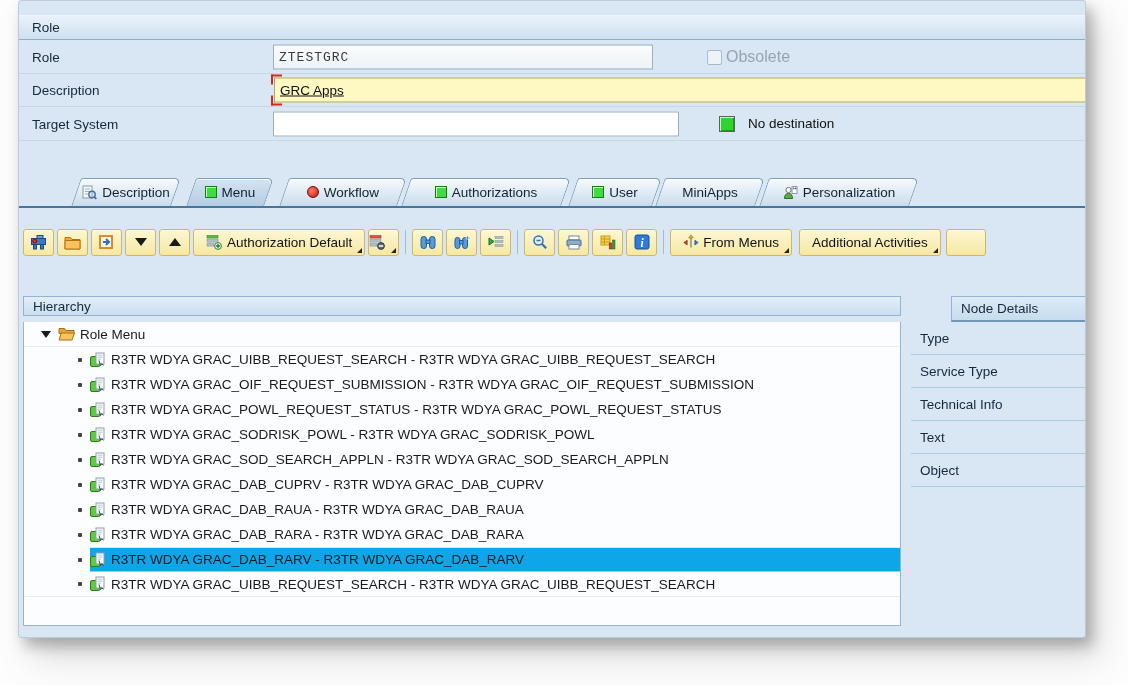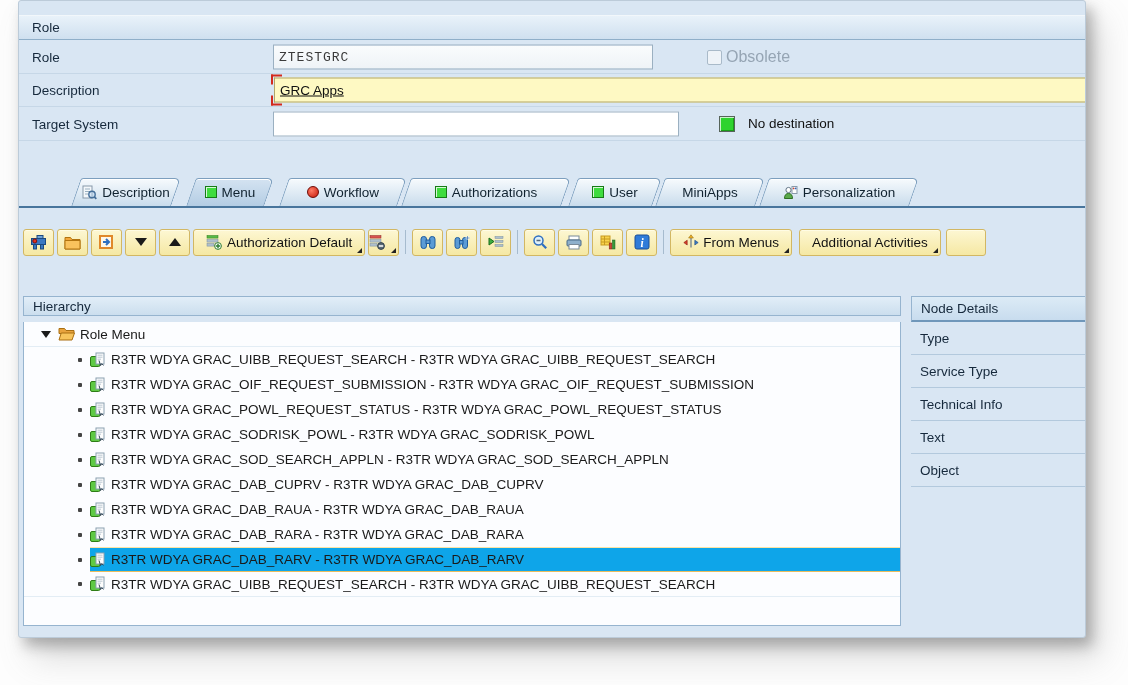--- a/index.html
+++ b/index.html
@@ -152,21 +152,21 @@
   }
   .bullet { width: 4px; height: 4px; background: #444; border-radius: 1px; margin-right: 8px; flex: none; }
   .item-body { display: flex; align-items: center; gap: 6px; flex: 1; height: 100%; padding-right: 4px; }
   .tree-item.selected .item-body { background: #0ea5e9; box-shadow: inset 0 1px 0 #fce4a4, inset 0 -1px 0 #e9bd5e; }
   .tree-item:last-child { border-bottom: 1px solid #e3edf5; }
   .node-details-panel { position: absolute; left: 892px; top: 295px; width: 177px; }
   .nd-header {
     height: 26px; background: linear-gradient(#dcebf6, #c8dcee);
     border: 1px solid #96b4cf; border-bottom: 2px solid #6f97ba;
     display: flex; align-items: center; padding-left: 9px;
-    font-size: 13.5px; color: #16293c;
+    font-size: 13.5px; color: #16293c; margin-left: 40px;
   }
   .nd-row {
     height: 33px; display: flex; align-items: center; padding-left: 9px;
     font-size: 13.5px; color: #16293c; border-bottom: 1px solid #b3c9dd;
   }
   .icon { display: inline-flex; flex: none; align-items: center; justify-content: center; }
 </style>
 </head>
 <body>
 

